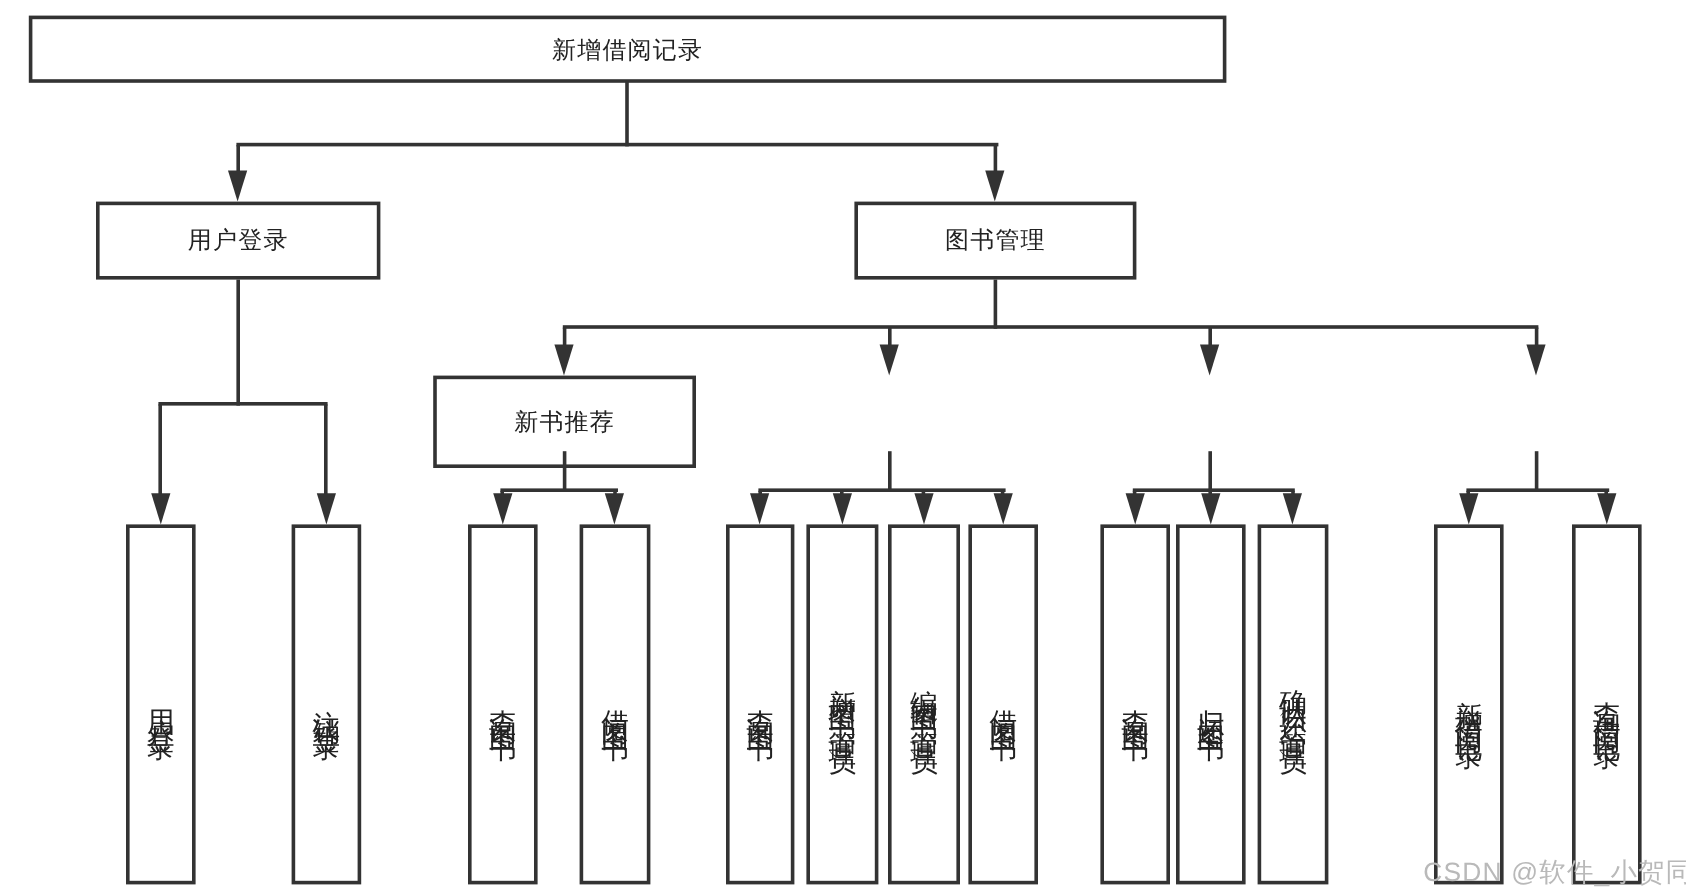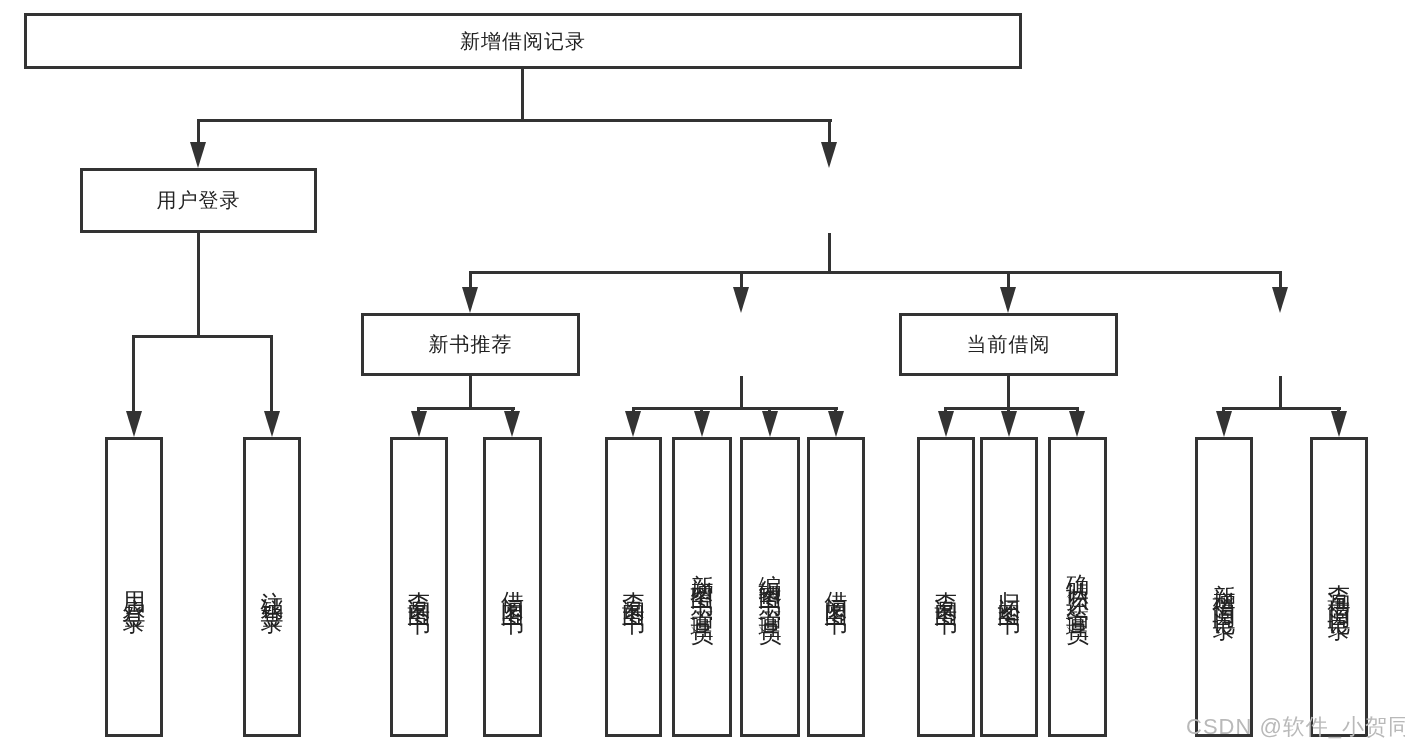--- a/index.html
+++ b/index.html
@@ -31,25 +31,25 @@
 </style>
 </head>
 <body>
 
 <div class="canvas">
 
   <div class="box hbox root">新增借阅记录</div>
 
   <div class="box hbox" style="left:80px;top:168px;width:237px;height:65px;">用户登录</div>
 
+  <div class="box hbox" style="left:712px;top:168px;width:235px;height:65px;">图书管理</div>
 
-  <div class="box hbox" style="left:361px;top:313px;width:219px;height:63px;">新书推荐</div>
+  <div class="box hbox" style="left:361px;top:313px;width:219px;height:77px;">新书推荐</div>
 
 
-  <div class="box hbox" style="left:899px;top:313px;width:219px;height:63px;">当前借阅</div>
 
 
   <div class="box leaf" style="left:105px;">用户登录</div>
 
   <div class="box leaf" style="left:243px;">注销登录</div>
 
   <div class="box leaf" style="left:390px;">查询图书</div>
 
   <div class="box leaf" style="left:483px;width:59px;">借阅图书</div>
 

